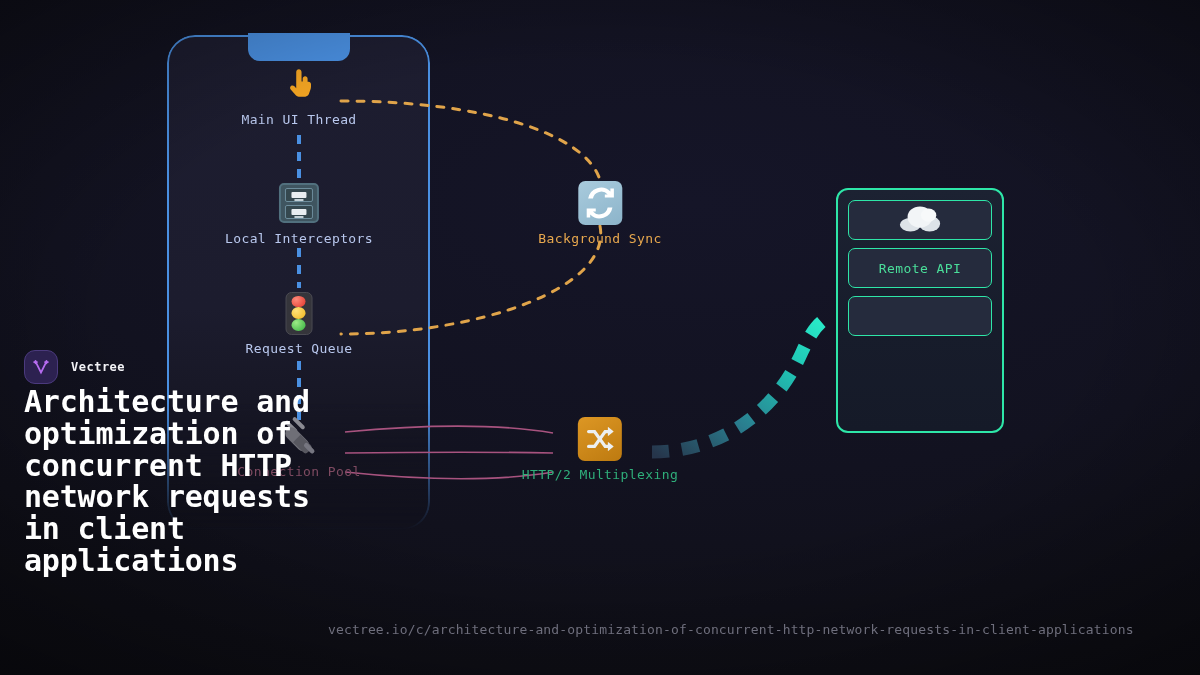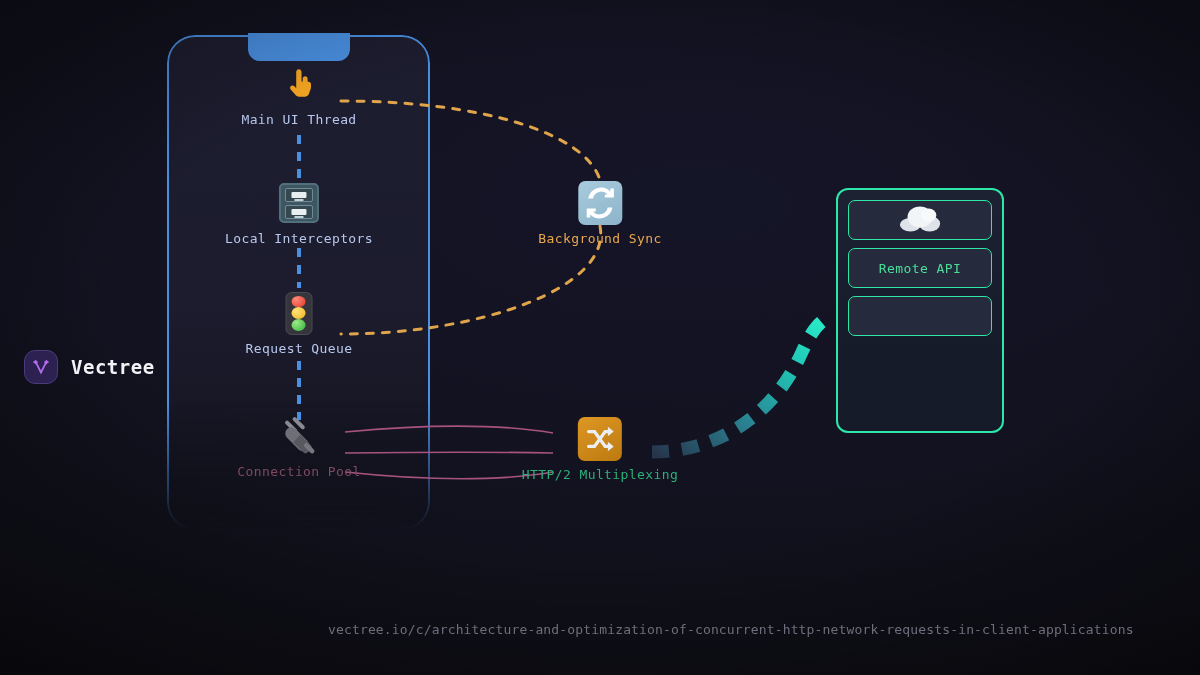--- a/index.html
+++ b/index.html
@@ -89,21 +89,21 @@
   .slot .lbl { font-size:13px; letter-spacing:.4px; color:#4ade9a; }
   .slot .cloudglyph { font-size:24px; line-height:1; }
 
   
   #brand { position:absolute; left:24px; top:350px; display:flex; align-items:center; gap:13px; }
   #logo {
     width:34px; height:34px; border-radius:11px;
     background:#2c2150; border:1px solid #4b3a7e;
     display:flex; align-items:center; justify-content:center;
   }
-  #brandname { font-size:19px; font-weight:bold; color:#f2f2f6; letter-spacing:.5px; }
+  #brandname { font-size:12px; font-weight:bold; color:#f2f2f6; letter-spacing:.5px; }
 
   #title {
     position:absolute; left:24px; top:386px; width:320px;
     font-size:30px; font-weight:bold; line-height:1.06;
     color:#ffffff; letter-spacing:-.2px;
     white-space:pre-line;
   }
 
   #url {
     position:absolute; left:328px; top:622px;
@@ -250,16 +250,17 @@
           <path d="M5 4.2 L5 7"></path>
             <path d="M17 4.2 L17 7"></path>
           <path d="M3.4 5.6 L6.6 5.6"></path>
             <path d="M15.4 5.6 L18.6 5.6"></path>
         </g>
       </svg>
     </div>
     <div id="brandname">Vectree</div>
   </div>
 
+  <div id="title">Architecture and optimization of concurrent HTTP network requests in client applications</div>
 
   <div id="url">vectree.io/c/architecture-and-optimization-of-concurrent-http-network-requests-in-client-applications</div>
 
 </div>
 
 </body></html>

